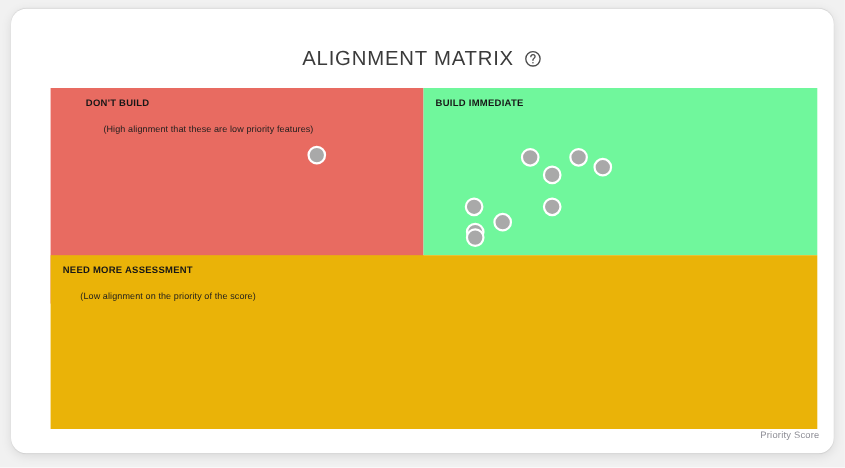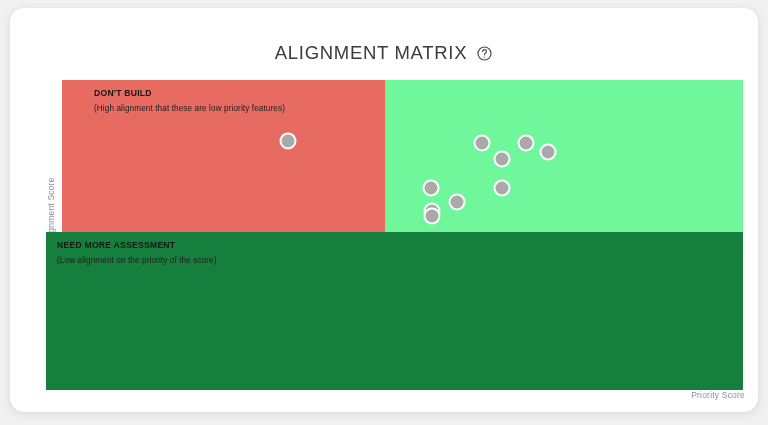--- a/index.html
+++ b/index.html
@@ -96,21 +96,21 @@
     height: 310px;
   }
 
   
   .quadrant {
     position: absolute;
     box-sizing: border-box;
     padding: 9px 11px 0 11px;
   }
   .q-dont-build {
-    left: 16px; top: 0;
+    left: 0; top: 0;
     width: 339px; height: 196px; padding-left: 32px;
   }
   .q-build-now {
     left: 339px; top: 0;
     width: 358px; height: 152px;
   }
   .q-assess {
     left: 0; top: 152px;
     width: 697px; height: 158px;
   }
@@ -120,21 +120,21 @@
     color: #171717;
     letter-spacing: 0.25px;
     margin: 0 0 7px 0;
     line-height: 1;
   }
   .q-sub {
     font-size: 8.2px;
     color: #1d1d1d;
     letter-spacing: 0.1px;
     line-height: 1;
-    margin: 0;
+    margin: 16px;
   }
 
   
   .points {
     position: absolute;
     left: 0; top: 0;
     width: 697px; height: 310px;
     pointer-events: none;
   }
   .bubble {
@@ -173,23 +173,24 @@
     <div class="yaxis-label">Alignment Score</div>
 
     <div class="plot">
 
       <div class="quadrant q-dont-build" style="background: rgb(232, 107, 97);">
         <div class="q-title">DON'T BUILD</div>
         <div class="q-sub">(High alignment that these are low priority features)</div>
       </div>
 
       <div class="quadrant q-build-now" style="background: rgb(112, 247, 156);">
+        <div class="q-title">BUILD IMMEDIATE</div>
       </div>
 
-      <div class="quadrant q-assess" style="background: #15803d;">
+      <div class="quadrant q-assess" style="background: #eab308;">
         <div class="q-title">NEED MORE ASSESSMENT</div>
         <div class="q-sub">(Low alignment on the priority of the score)</div>
       </div>
 
       <div class="points">
           <div class="bubble" style="left: 241.859px; top: 61.07px; background: rgb(169, 169, 169); border-color: rgb(255, 255, 255);"></div>
           <div class="bubble" style="left: 436.322px; top: 62.93px; background: rgb(169, 169, 169); border-color: rgb(255, 255, 255);"></div>
           <div class="bubble" style="left: 455.838px; top: 79.05px; background: rgb(169, 169, 169); border-color: rgb(255, 255, 255);"></div>
           <div class="bubble" style="left: 480.233px; top: 62.93px; background: rgb(169, 169, 169); border-color: rgb(255, 255, 255);"></div>
           <div class="bubble" style="left: 501.84px; top: 71.92px; background: rgb(169, 169, 169); border-color: rgb(255, 255, 255);"></div>

